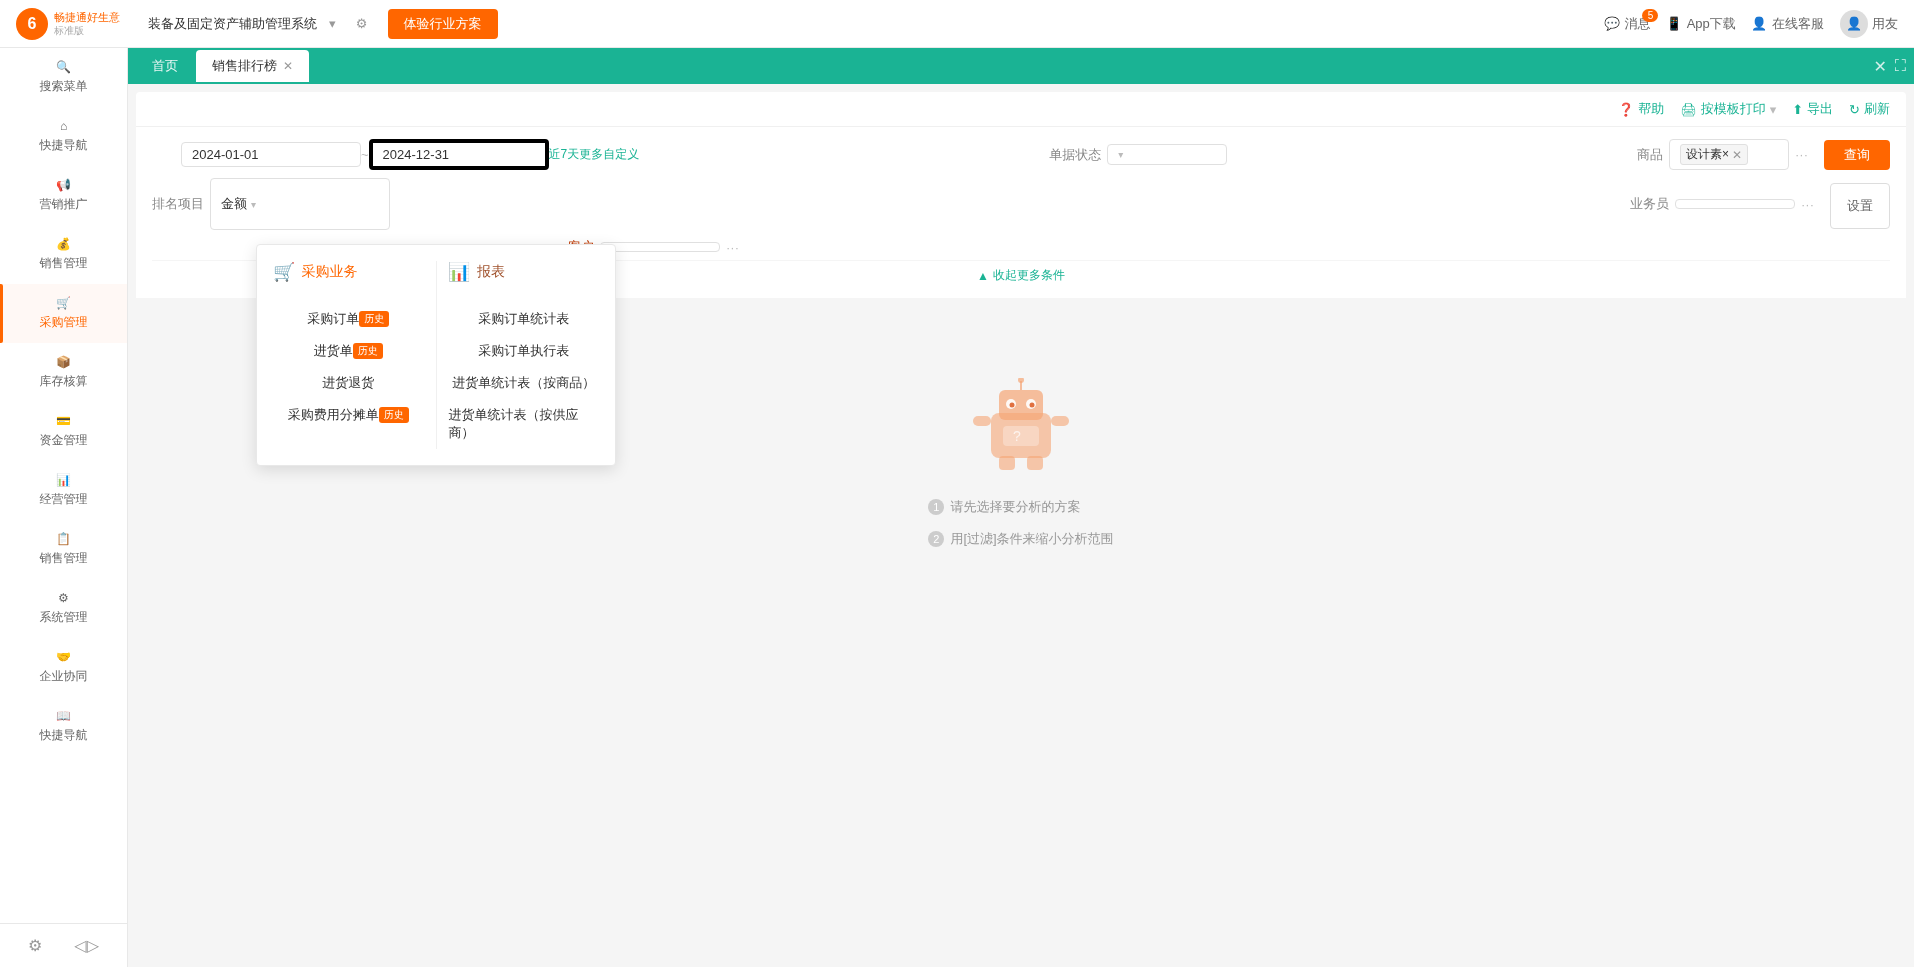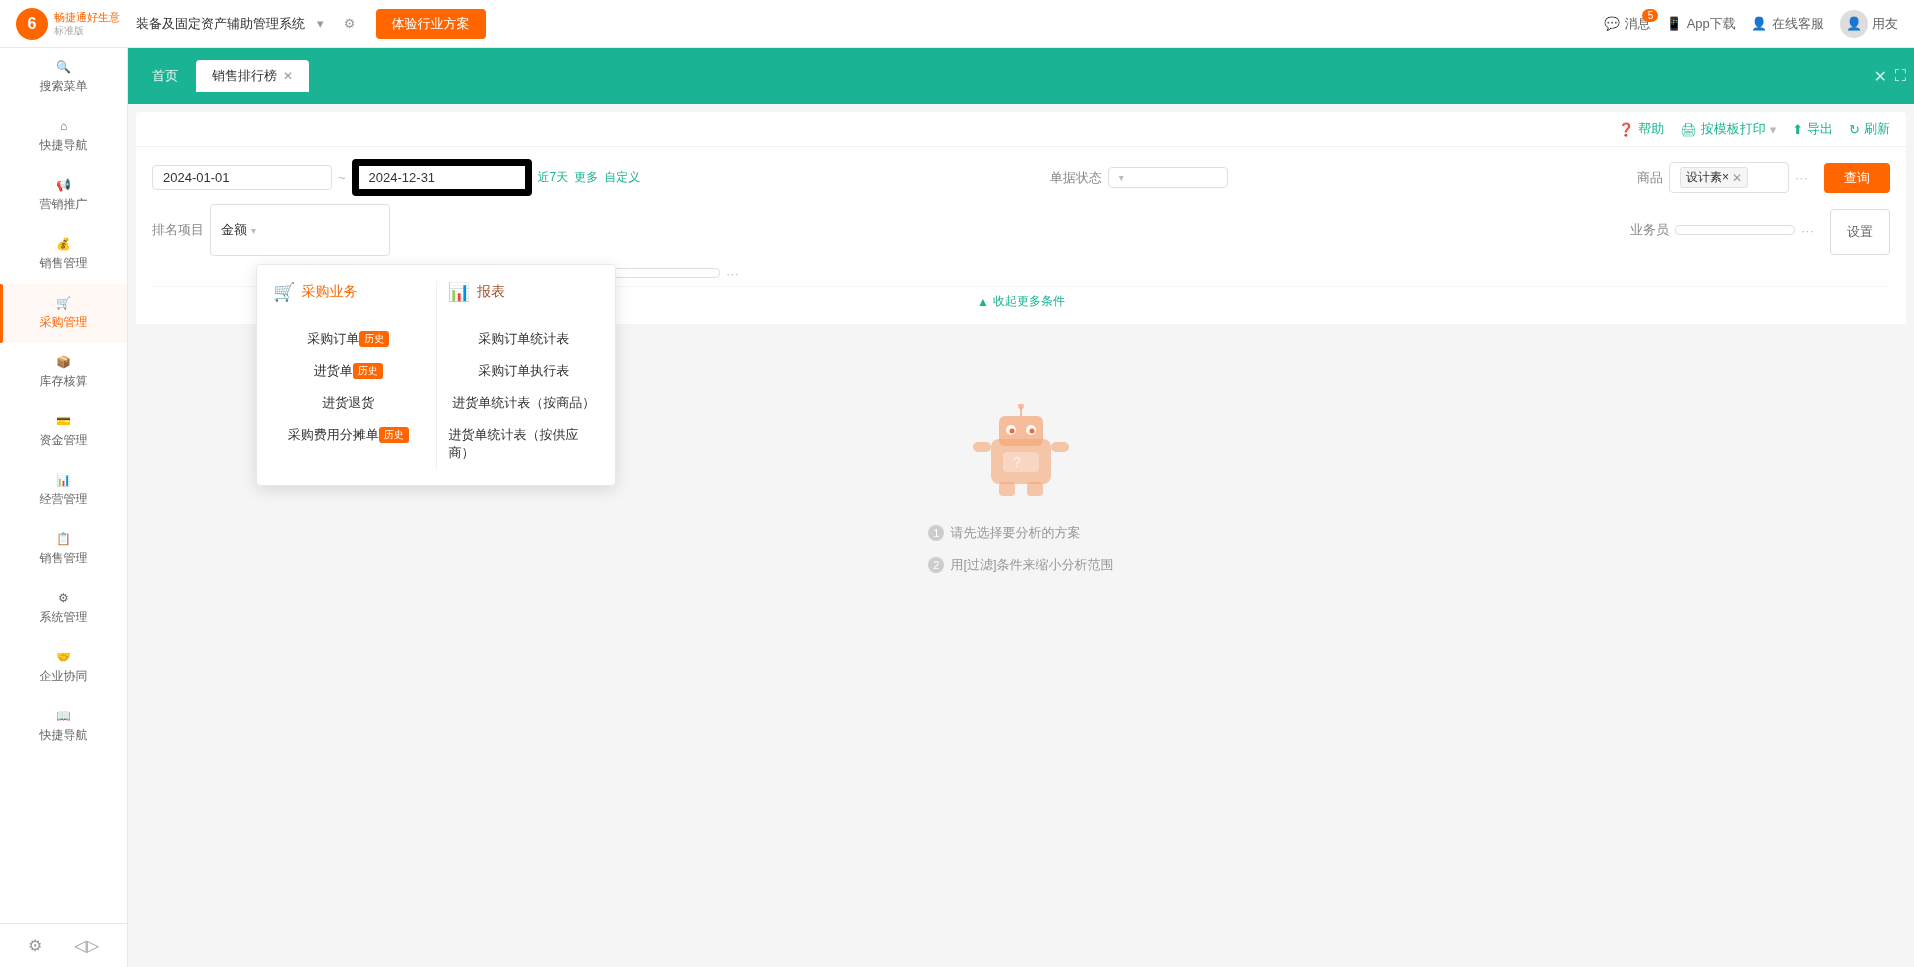--- a/index.html
+++ b/index.html
@@ -8,21 +8,21 @@
     
     .header {
       display: flex; align-items: center; justify-content: space-between;
       height: 48px; background: #fff; padding: 0 16px;
       border-bottom: 1px solid #e8e8e8; position: relative; z-index: 100;
     }
     .header-left { display: flex; align-items: center; gap: 12px; }
     .logo-area { display: flex; align-items: center; gap: 6px; }
     .logo-icon { width: 32px; height: 32px; background: #f60; border-radius: 50%; display: flex; align-items: center; justify-content: center; color: #fff; font-size: 16px; font-weight: bold; }
     .logo-text { font-size: 11px; color: #f60; line-height: 1.3; }
-    .system-title { font-size: 13px; color: #333; margin-left: 4px; }
+    .system-title { font-size: 13px; color: #333; margin-left: 16px; }
     .dropdown-arrow { color: #999; cursor: pointer; }
     .gear-btn { width: 28px; height: 28px; display: flex; align-items: center; justify-content: center; color: #999; cursor: pointer; }
     .industry-btn { background: #f60; color: #fff; border: none; padding: 6px 16px; border-radius: 4px; cursor: pointer; font-size: 13px; }
     .header-right { display: flex; align-items: center; gap: 16px; }
     .header-icon-item { display: flex; align-items: center; gap: 4px; color: #666; cursor: pointer; font-size: 13px; position: relative; }
     .badge { position: absolute; top: -6px; right: -8px; background: #f60; color: #fff; border-radius: 10px; font-size: 10px; padding: 1px 4px; min-width: 16px; text-align: center; }
     .user-avatar { width: 28px; height: 28px; border-radius: 50%; background: #ddd; display: flex; align-items: center; justify-content: center; color: #666; }
 
     
     .main-layout { display: flex; height: calc(967px - 48px); }
@@ -32,21 +32,21 @@
     .sidebar-item { display: flex; flex-direction: column; align-items: center; padding: 12px 8px; cursor: pointer; color: #666; font-size: 12px; gap: 4px; position: relative; }
     .sidebar-item.active { color: #f60; background: #fff8f5; }
     .sidebar-item.active::before { content: ''; position: absolute; left: 0; top: 0; bottom: 0; width: 3px; background: #f60; border-radius: 0 2px 2px 0; }
     .sidebar-bottom { margin-top: auto; display: flex; justify-content: space-around; padding: 12px; border-top: 1px solid #e8e8e8; }
     .sidebar-bottom-btn { cursor: pointer; color: #999; font-size: 16px; }
 
     
     .content-area { flex: 1; display: flex; flex-direction: column; overflow: hidden; }
 
     
-    .tab-bar { height: 56px; background: #1ab394; display: flex; align-items: center; padding: 0 8px; gap: 2px; }
+    .tab-bar { height: 36px; background: #1ab394; display: flex; align-items: center; padding: 0 8px; gap: 2px; }
     .tab { padding: 0 16px; height: 32px; display: flex; align-items: center; gap: 6px; cursor: pointer; border-radius: 4px 4px 0 0; font-size: 13px; color: rgba(255,255,255,0.8); }
     .tab.active { background: #fff; color: #333; border-radius: 4px 4px 0 0; }
     .tab-close { font-size: 12px; color: #999; cursor: pointer; }
     .tab-home { color: rgba(255,255,255,0.9); }
     .tab-bar-right { margin-left: auto; display: flex; align-items: center; gap: 8px; }
     .tab-window-btn { color: rgba(255,255,255,0.8); cursor: pointer; font-size: 16px; }
 
     
     .content-inner { flex: 1; background: #f5f5f5; overflow: auto; position: relative; }
     .btn-query { background: #f60; color: #fff; border: none; padding: 6px 20px; border-radius: 4px; cursor: pointer; font-size: 13px; }
@@ -196,26 +196,26 @@
         </div>
         <div class="action-icon">
           <span>↻</span>
           <span>刷新</span>
         </div>
       </div>
 
       <div style="background:#fff; margin:0 8px; border-radius:0; padding:8px 16px;">
 
         <div style="display:flex; align-items:center; gap:16px; padding:4px 0;">
-          <div style="display:flex;align-items:center;gap:6px;">
+          <div style="display:flex;align-items:center;margin-left:29px;">
             <div style="border:1px solid #e0e0e0;border-radius:4px;padding:4px 10px;font-size:13px;color:#333;background:#fff;display:flex;align-items:center;gap:4px;min-width:180px;">
               <span>2024-01-01</span>
             </div>
             <span style="color:#bbb;">~</span>
-            <div style="border:7px solid #000000;border-radius:4px;padding:4px 10px;font-size:13px;color:#333;background:#fff;display:flex;align-items:center;gap:4px;min-width:180px;">
+            <div style="border:4px solid #000000;border-radius:4px;padding:4px 10px;font-size:13px;color:#333;background:#fff;display:flex;align-items:center;gap:4px;min-width:180px;">
               <span>2024-12-31</span>
             </div>
             <span style="color:#1ab394;font-size:12px;cursor:pointer;">近7天</span>
             <span style="color:#1ab394;font-size:12px;cursor:pointer;">更多</span>
             <span style="color:#1ab394;font-size:12px;cursor:pointer;">自定义</span>
           </div>
           <div style="flex:1;"></div>
           <div style="display:flex;align-items:center;gap:6px;">
             <span style="color:#888;font-size:13px;">单据状态</span>
             <div style="border:1px solid #e0e0e0;border-radius:4px;padding:4px 10px;font-size:13px;background:#fff;min-width:120px;display:flex;align-items:center;gap:4px;cursor:pointer;">

